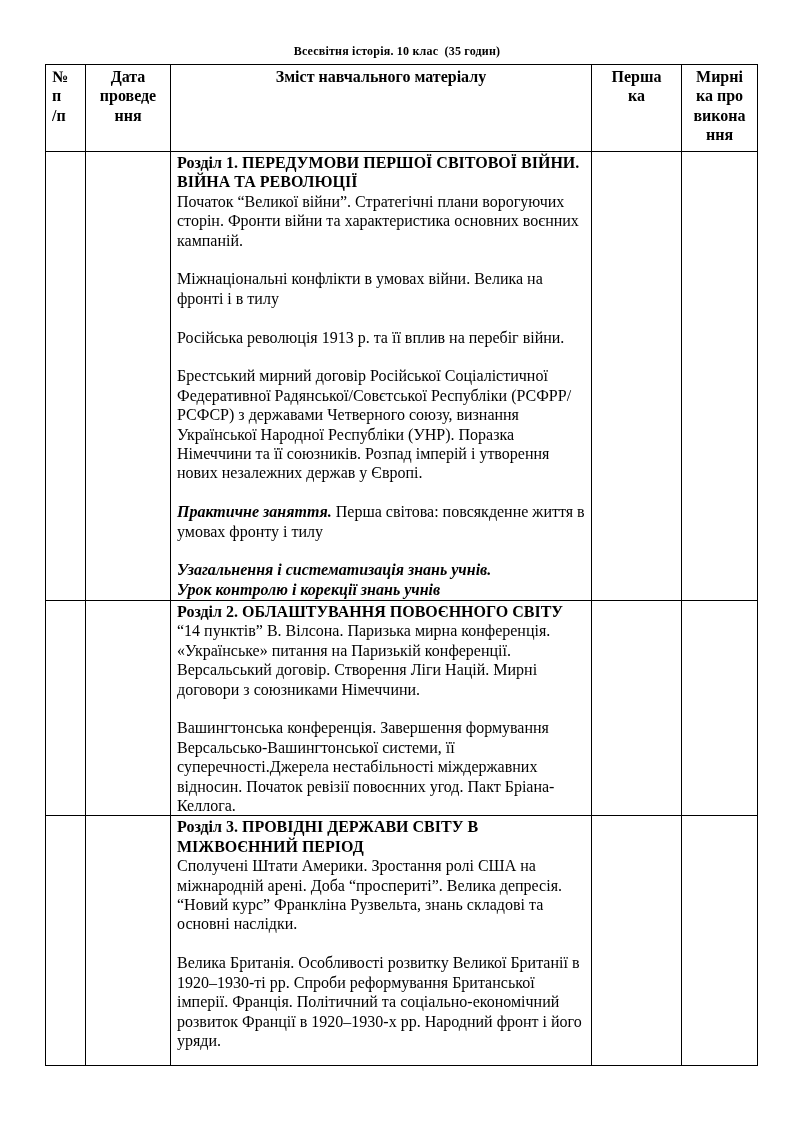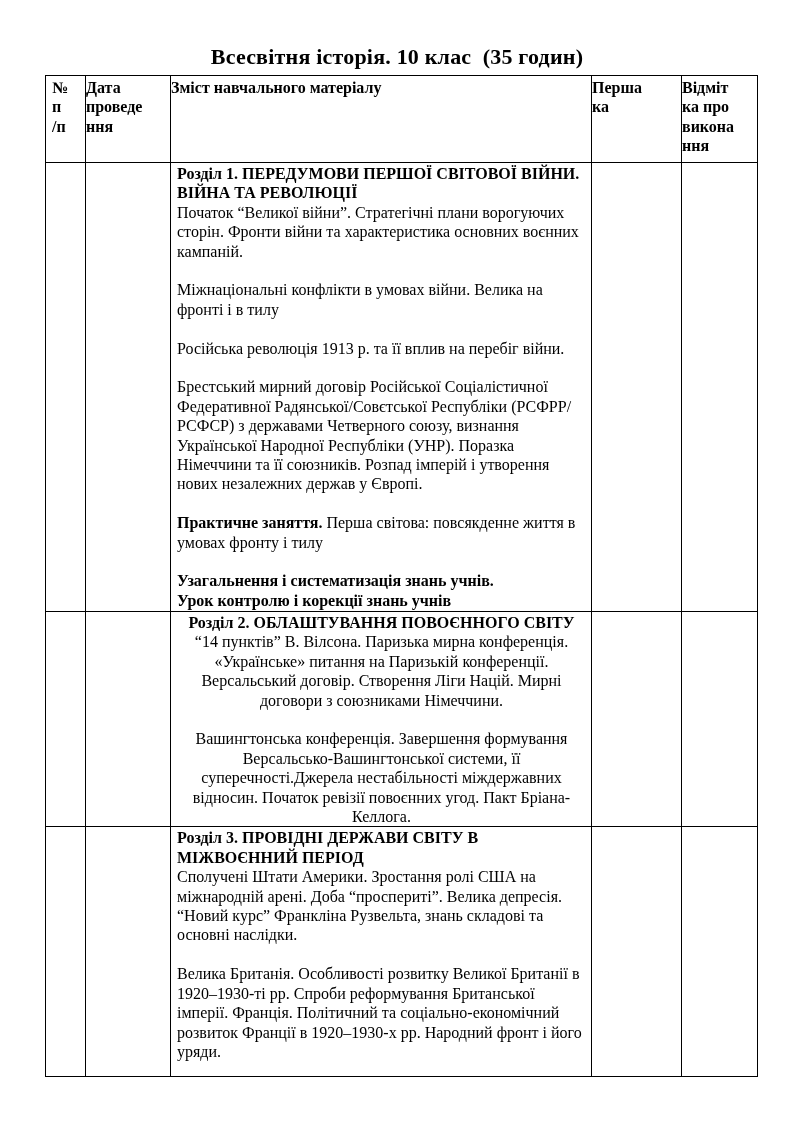--- a/index.html
+++ b/index.html
@@ -10,21 +10,21 @@
     height: 1123px;
     background: #ffffff;
     font-family: "Liberation Serif", "DejaVu Serif", serif;
     color: #000000;
     overflow: hidden;
   }
   .doc-title {
     margin-top: 44px;
     width: 794px;
     text-align: center;
-    font-size: 22px;
+    font-size: 12px;
     font-weight: bold;
     letter-spacing: 0.2px;
     white-space: pre;
   }
   table.schedule {
     border-collapse: collapse;
     table-layout: fixed;
     margin-left: 45px;
     margin-top: 5px;
     width: 712px;
@@ -32,37 +32,37 @@
   table.schedule td, table.schedule th {
     border: 1px solid #000000;
     vertical-align: top;
     overflow: hidden;
     font-size: 16px;
     line-height: 19.4px;
   }
   th.hdr {
     font-weight: bold;
     padding-top: 2px;
-    text-align: left;
+    text-align: center;
   }
   .th-label { white-space: pre-line; }
   th.hdr-num { text-align: left; padding-left: 6px; }
   td.cell-content {
     padding: 1px 5px 0 6px;
   }
   .row-header { height: 87px; }
   .row-s1 { height: 449px; }
-  .row-s2 { height: 210px; text-align: center; }
+  .row-s2 { height: 210px; }
   .row-s3 { height: 250px; }
   .section-heading {
     font-weight: bold;
   }
   p.para { margin: 0; }
   p.gap { margin-top: 19.4px; }
-  .bi { font-weight: bold; }
+  .bi { font-weight: bold; font-style: italic; }
 </style>
 </head>
 <body>
 
 <div class="page">
 
   <div class="doc-title">Всесвітня історія. 10 клас  (35 годин)</div>
 
   <table class="schedule">
     <colgroup>
@@ -86,21 +86,21 @@
 ння</span>
       </th>
       <th class="hdr">
         <span class="th-label">Зміст навчального матеріалу</span>
       </th>
       <th class="hdr">
         <span class="th-label">Перша
 ка</span>
       </th>
       <th class="hdr">
-        <span class="th-label">Відміт
+        <span class="th-label">Мирні
 ка про
 викона
 ння</span>
       </th>
     </tr>
 
     <tr class="row-s1">
       <td></td>
       <td></td>
       <td class="cell-content">

